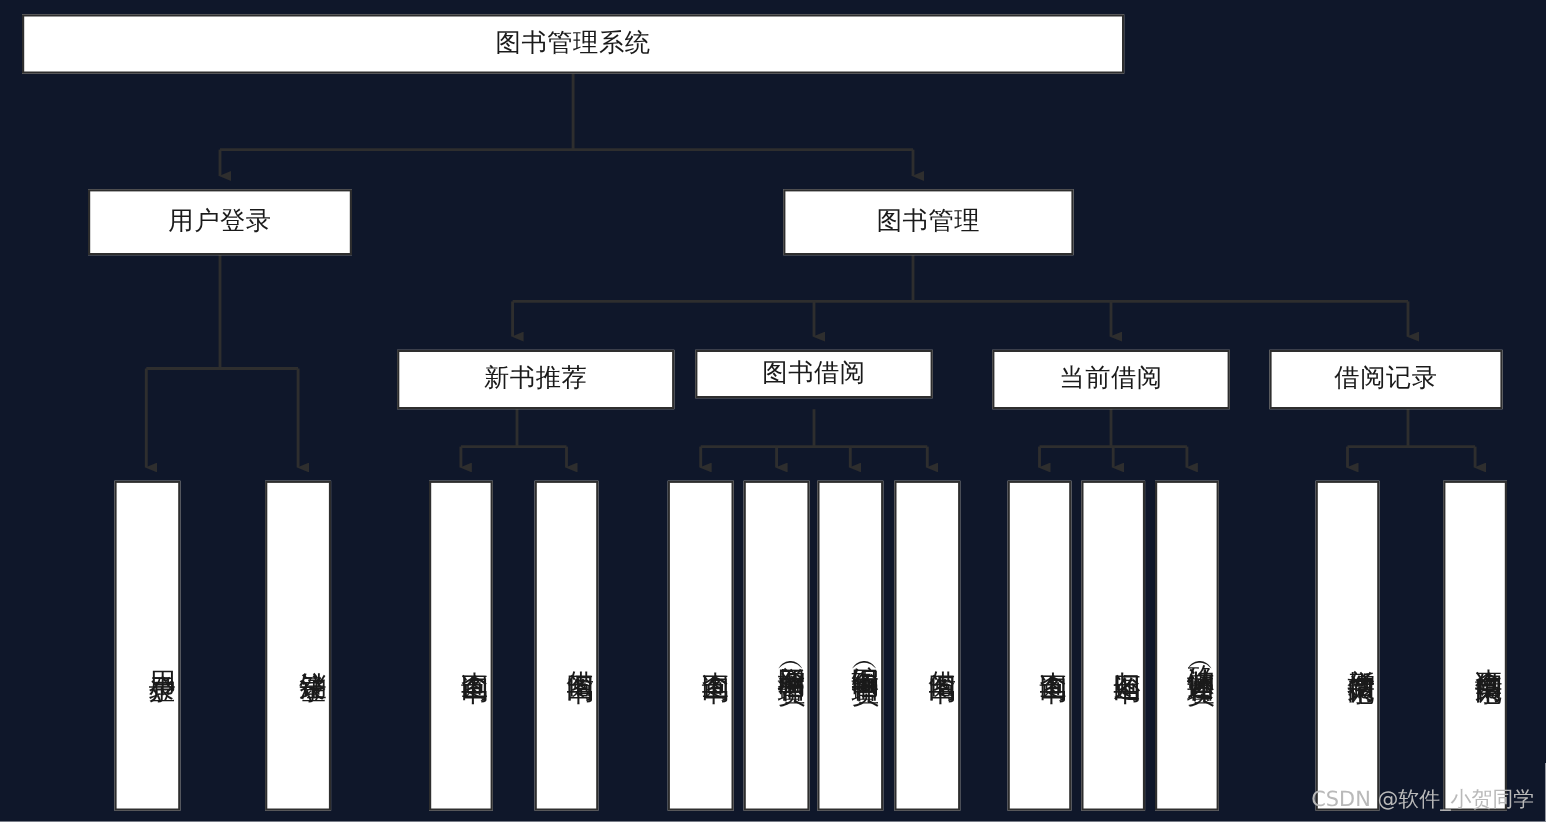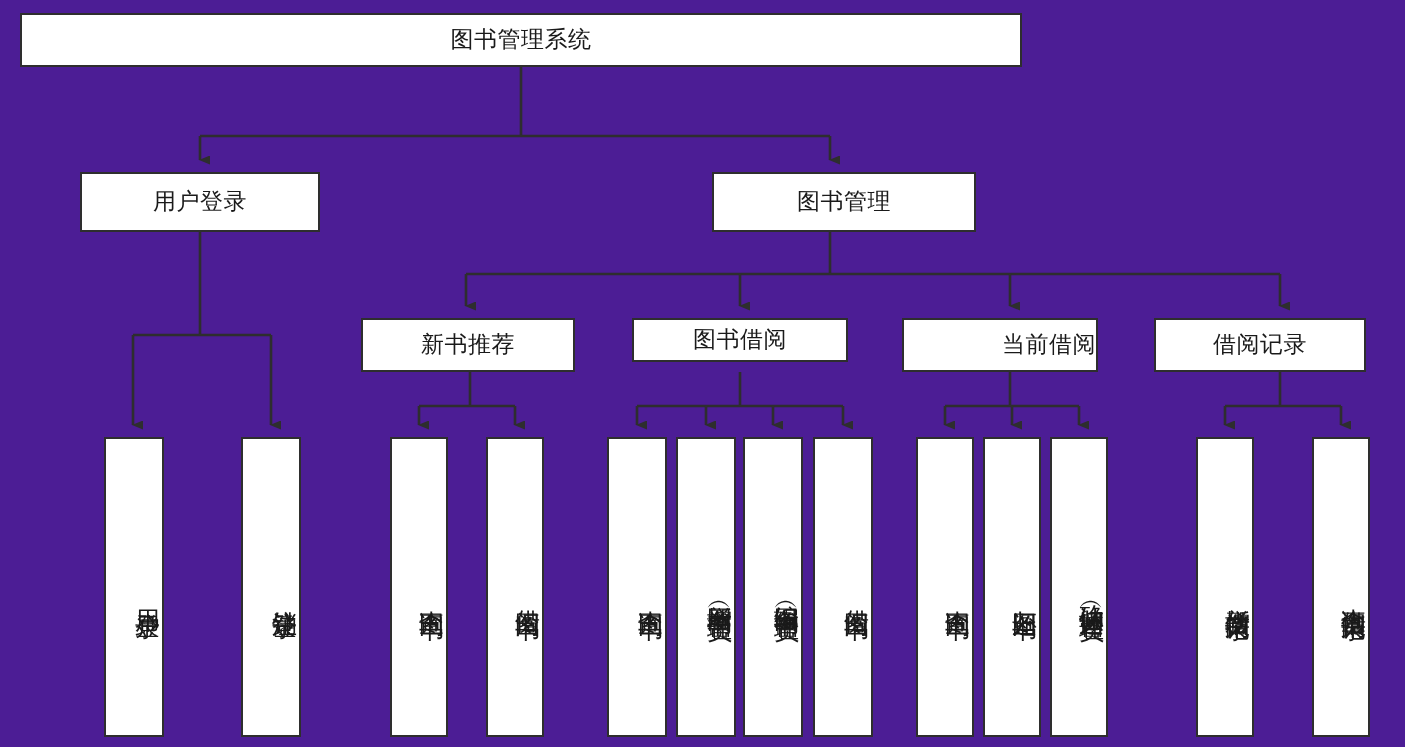--- a/index.html
+++ b/index.html
@@ -7,21 +7,21 @@
     padding: 0;
     background: #ffffff;
   }
   body {
     font-family: "DejaVu Sans", "Liberation Sans", sans-serif;
   }
   #canvas {
     position: relative;
     width: 1405px;
     height: 747px;
-    background: #4c1d95;
+    background: #0f172a;
     overflow: hidden;
   }
   svg.wires {
     position: absolute;
     left: 0;
     top: 0;
     width: 1405px;
     height: 747px;
     pointer-events: none;
   }
@@ -123,27 +123,27 @@
   <div id="nodes-layer">
       <div class="node horiz" style="left: 20px; top: 13px; width: 1002px; height: 54px;">
         <span class="htext">图书管理系统</span>
       </div>
       <div class="node horiz" style="left: 80px; top: 172px; width: 240px; height: 60px;">
         <span class="htext">用户登录</span>
       </div>
       <div class="node horiz" style="left: 712px; top: 172px; width: 264px; height: 60px;">
         <span class="htext">图书管理</span>
       </div>
-      <div class="node horiz" style="left: 361px; top: 318px; width: 214px; height: 54px;">
+      <div class="node horiz" style="left: 361px; top: 318px; width: 252px; height: 54px;">
         <span class="htext">新书推荐</span>
       </div>
       <div class="node horiz" style="left: 632px; top: 318px; width: 216px; height: 44px;">
         <span class="htext">图书借阅</span>
       </div>
-      <div class="node horiz" style="left: 902px; top: 318px; width: 196px; height: 54px; justify-content: flex-end;">
+      <div class="node horiz" style="left: 902px; top: 318px; width: 216px; height: 54px;">
         <span class="htext">当前借阅</span>
       </div>
       <div class="node horiz" style="left: 1154px; top: 318px; width: 212px; height: 54px;">
         <span class="htext">借阅记录</span>
       </div>
       <div class="node vert" style="left: 104px; top: 437px; width: 60px; height: 300px;">
         <span class="vtext">用户登录</span>
       </div>
       <div class="node vert" style="left: 241px; top: 437px; width: 60px; height: 300px;">
         <span class="vtext">注销登录</span>
@@ -176,14 +176,15 @@
         <span class="vtext">确认归还（管理员）</span>
       </div>
       <div class="node vert" style="left: 1196px; top: 437px; width: 58px; height: 300px;">
         <span class="vtext">新增借阅记录</span>
       </div>
       <div class="node vert" style="left: 1312px; top: 437px; width: 58px; height: 300px;">
         <span class="vtext">查询借阅记录</span>
       </div>
     </div>
 
+  <div class="watermark" style="left: 1192px; top: 714px;">CSDN @软件_小贺同学</div>
 
 </div>
 
 </body></html>

